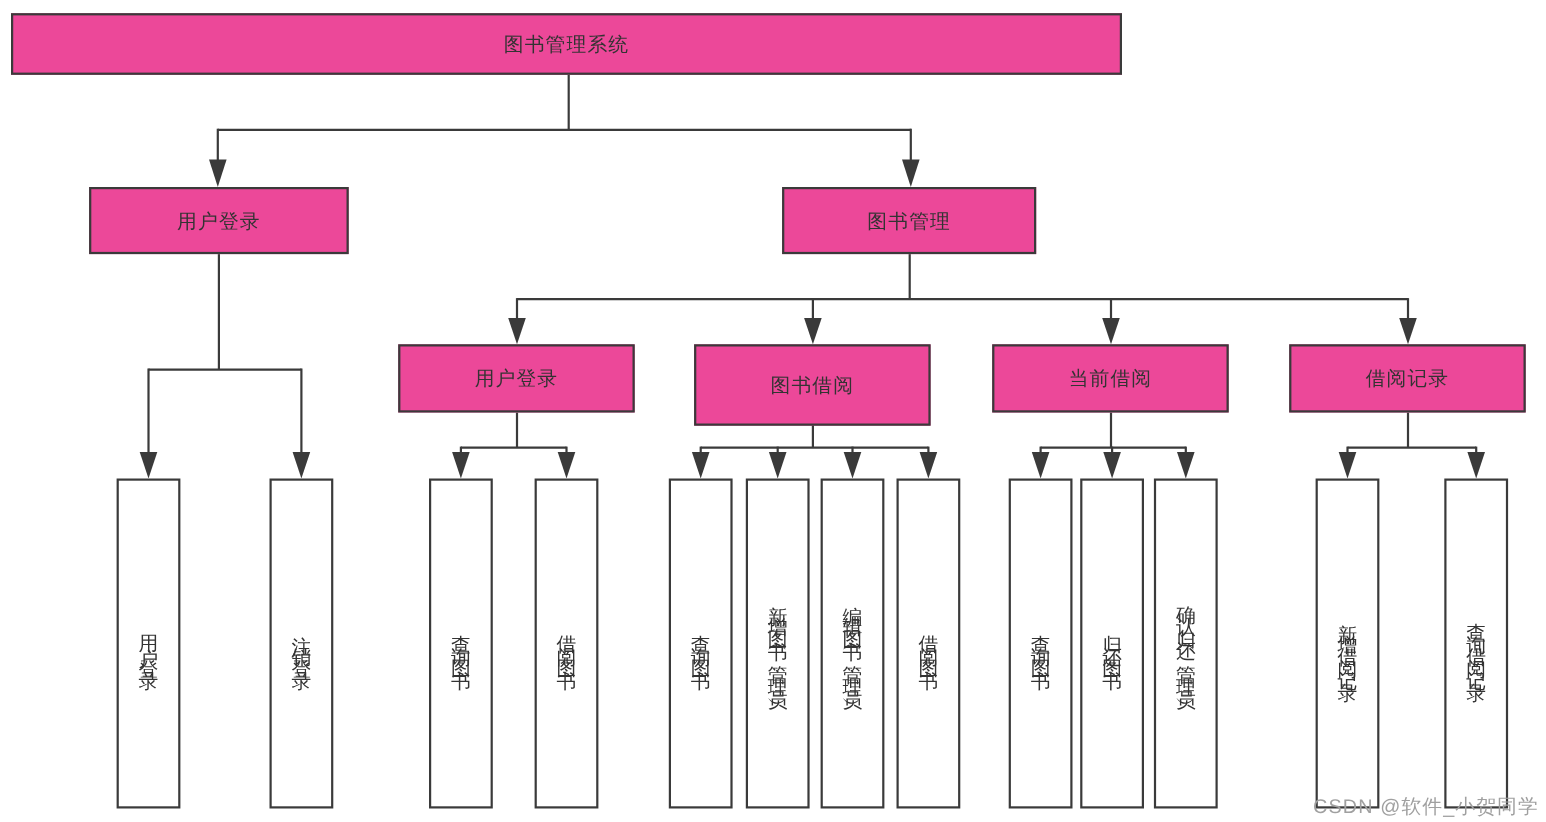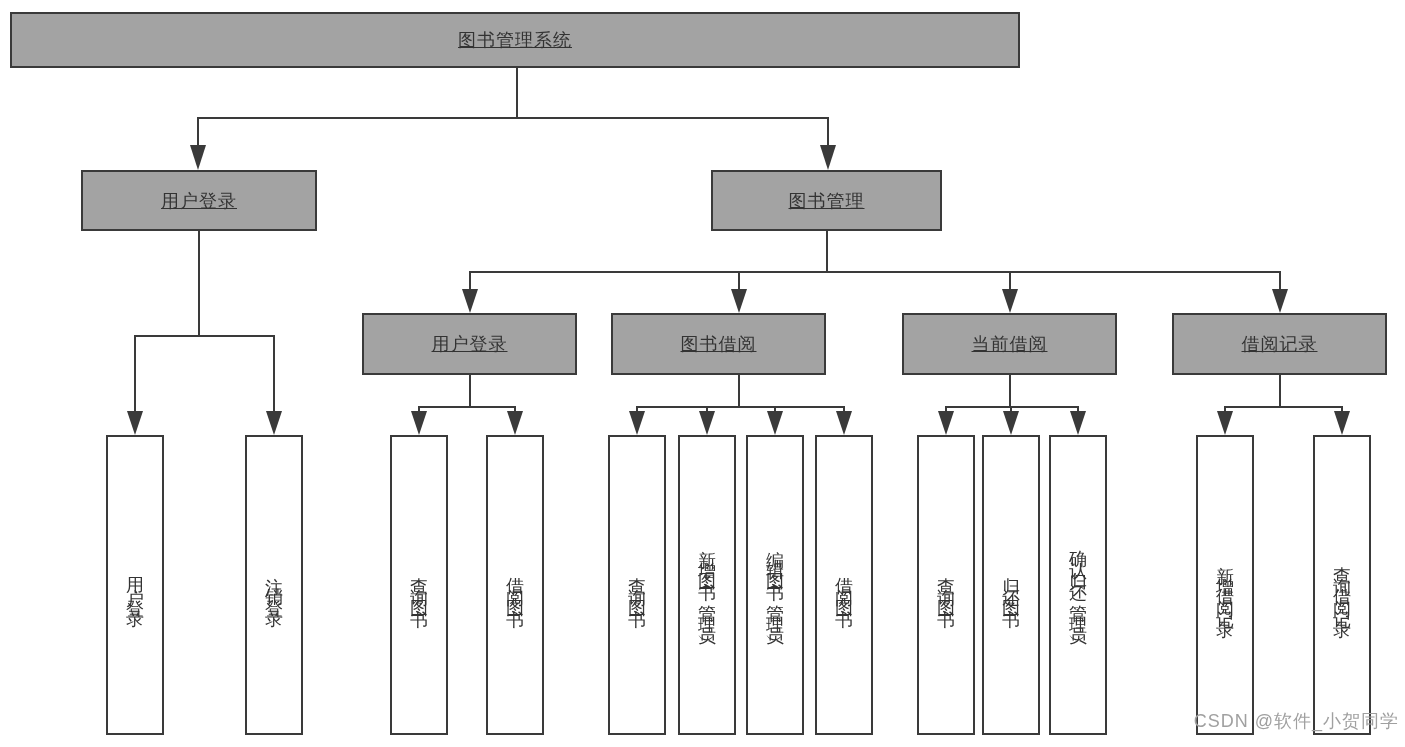--- a/index.html
+++ b/index.html
@@ -14,28 +14,27 @@
   #connectors {
     position: absolute;
     left: 0; top: 0;
     color: var(--line, #3a3a3a);
     pointer-events: none;
   }
   .hbox {
     position: absolute;
     box-sizing: border-box;
     border: 2px solid var(--line, #3a3a3a);
-    background: #a3a3a3;
+    background: #ec4899;
     display: flex;
     align-items: center;
     justify-content: center;
     font-size: 18px;
     color: var(--text, #333333);
     letter-spacing: 1px;
-    text-decoration: underline;
   }
   .vbox {
     position: absolute;
     box-sizing: border-box;
     top: 435px;
     width: 58px;
     height: 300px;
     border: 2px solid var(--line, #3a3a3a);
     background: #fff;
     display: flex;
@@ -47,21 +46,21 @@
     text-orientation: mixed;
     font-size: 18px;
     letter-spacing: 11px;
     color: var(--text, #333333);
     white-space: nowrap;
     line-height: 1;
   }
   .watermark {
     position: absolute;
     right: 6px;
-    bottom: 14px;
+    bottom: 2px;
     font-size: 18px;
     color: var(--watermark, #a0a0a0);
     letter-spacing: 1px;
     z-index: 5;
     margin-top: 44px;
   }
 </style>
 </head>
 <body>
 
@@ -143,21 +142,21 @@
   <div class="hbox" style="left:81px; top:170px; width:236px; height:61px;">
     <span>用户登录</span>
   </div>
   <div class="hbox" style="left:711px; top:170px; width:231px; height:61px;align-items:center;">
     <span>图书管理</span>
   </div>
 
   <div class="hbox" style="left:362px; top:313px; width:215px; height:62px;">
     <span>用户登录</span>
   </div>
-  <div class="hbox" style="left:611px; top:313px; width:215px; height:62px;">
+  <div class="hbox" style="left:631px; top:313px; width:215px; height:74px;">
     <span>图书借阅</span>
   </div>
   <div class="hbox" style="left:1172px; top:313px; width:215px; height:62px;">
     <span>借阅记录</span>
   </div>
   <div class="hbox" style="left:902px; top:313px; width:215px; height:62px;">
     <span>当前借阅</span>
   </div>
 
   <div class="vbox" style="left:106px;">

